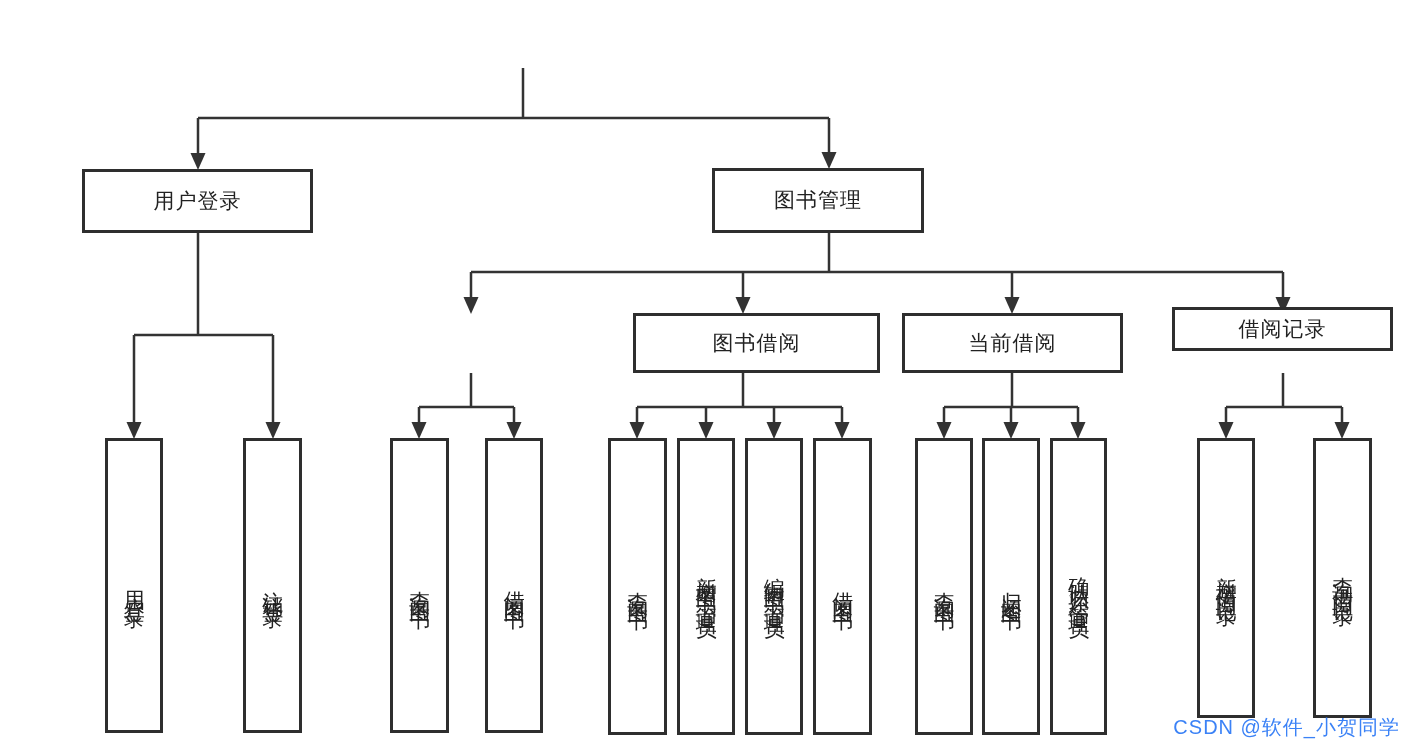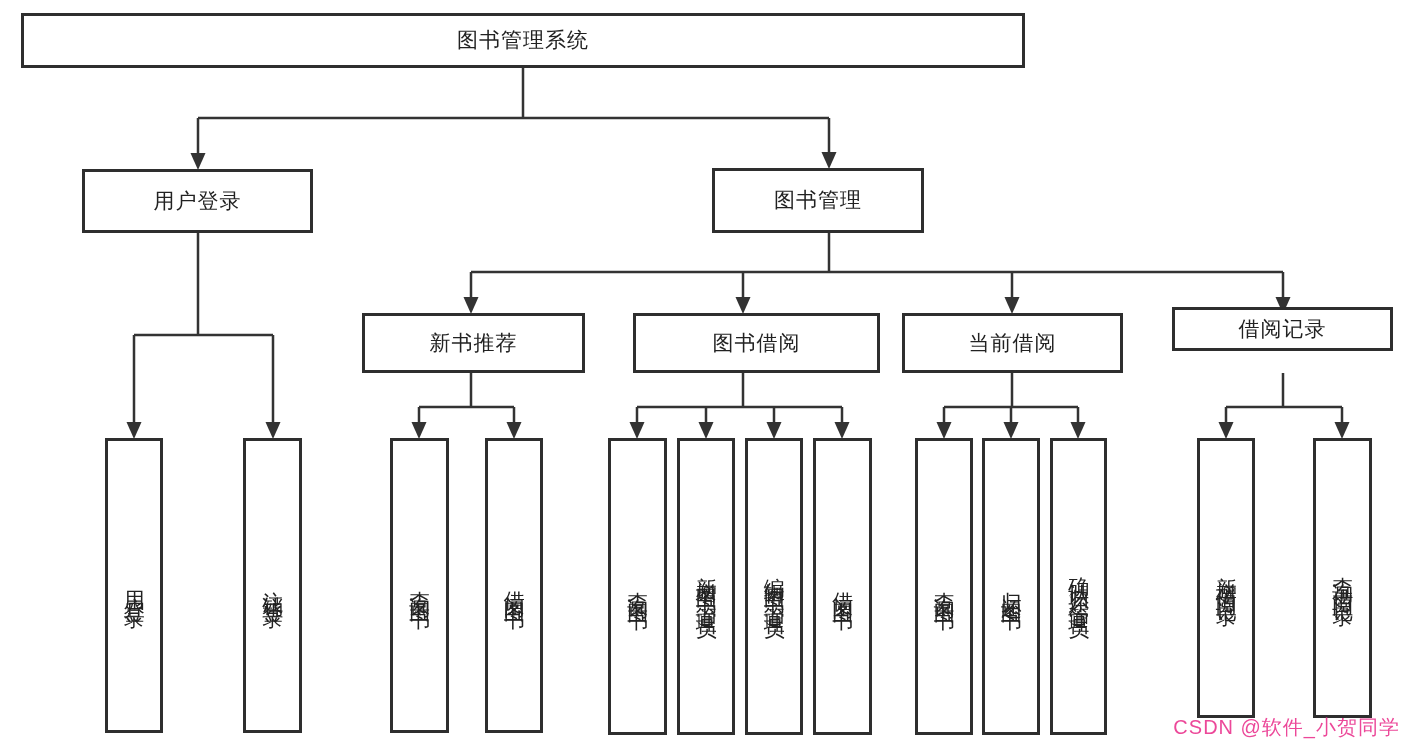--- a/index.html
+++ b/index.html
@@ -26,21 +26,21 @@
     line-height:1.25;
   }
   .node.v{
     writing-mode:vertical-rl;
     text-orientation:mixed;
     letter-spacing:6px;
     padding:6px 0;
   }
   .watermark{
     position:absolute;
-    color:#ec4899;
+    color:#3b82f6;
     font-size:20px;
     letter-spacing:1px;
     white-space:nowrap;
   }
 </style>
 </head>
 <body>
 
 <div class="canvas">
 
@@ -70,26 +70,24 @@
       <polygon points="774,439 766.5,422 781.5,422"></polygon>
       <polygon points="842,439 834.5,422 849.5,422"></polygon>
       <polygon points="944,439 936.5,422 951.5,422"></polygon>
       <polygon points="1011,439 1003.5,422 1018.5,422"></polygon>
       <polygon points="1078,439 1070.5,422 1085.5,422"></polygon>
       <polygon points="1226,439 1218.5,422 1233.5,422"></polygon>
       <polygon points="1342,439 1334.5,422 1349.5,422"></polygon>
     </g>
   </svg>
 
-  <div class="node" style="left:21px;top:13px;width:1004px;height:55px">图书管理系统</div>
 
   <div class="node" style="left:82px;top:169px;width:231px;height:64px">用户登录</div>
   <div class="node" style="left:712px;top:168px;width:212px;height:65px">图书管理</div>
 
-  <div class="node" style="left:362px;top:313px;width:223px;height:60px">新书推荐</div>
   <div class="node" style="left:633px;top:313px;width:247px;height:60px">图书借阅</div>
   <div class="node" style="left:902px;top:313px;width:221px;height:60px">当前借阅</div>
   <div class="node" style="left:1172px;top:307px;width:221px;height:44px">借阅记录</div>
 
   <div class="node v" style="left:105px;top:438px;width:58px;height:295px">用户登录</div>
   <div class="node v" style="left:243px;top:438px;width:59px;height:295px">注销登录</div>
 
   <div class="node v" style="left:390px;top:438px;width:59px;height:295px">查询图书</div>
   <div class="node v" style="left:485px;top:438px;width:58px;height:295px">借阅图书</div>
 

